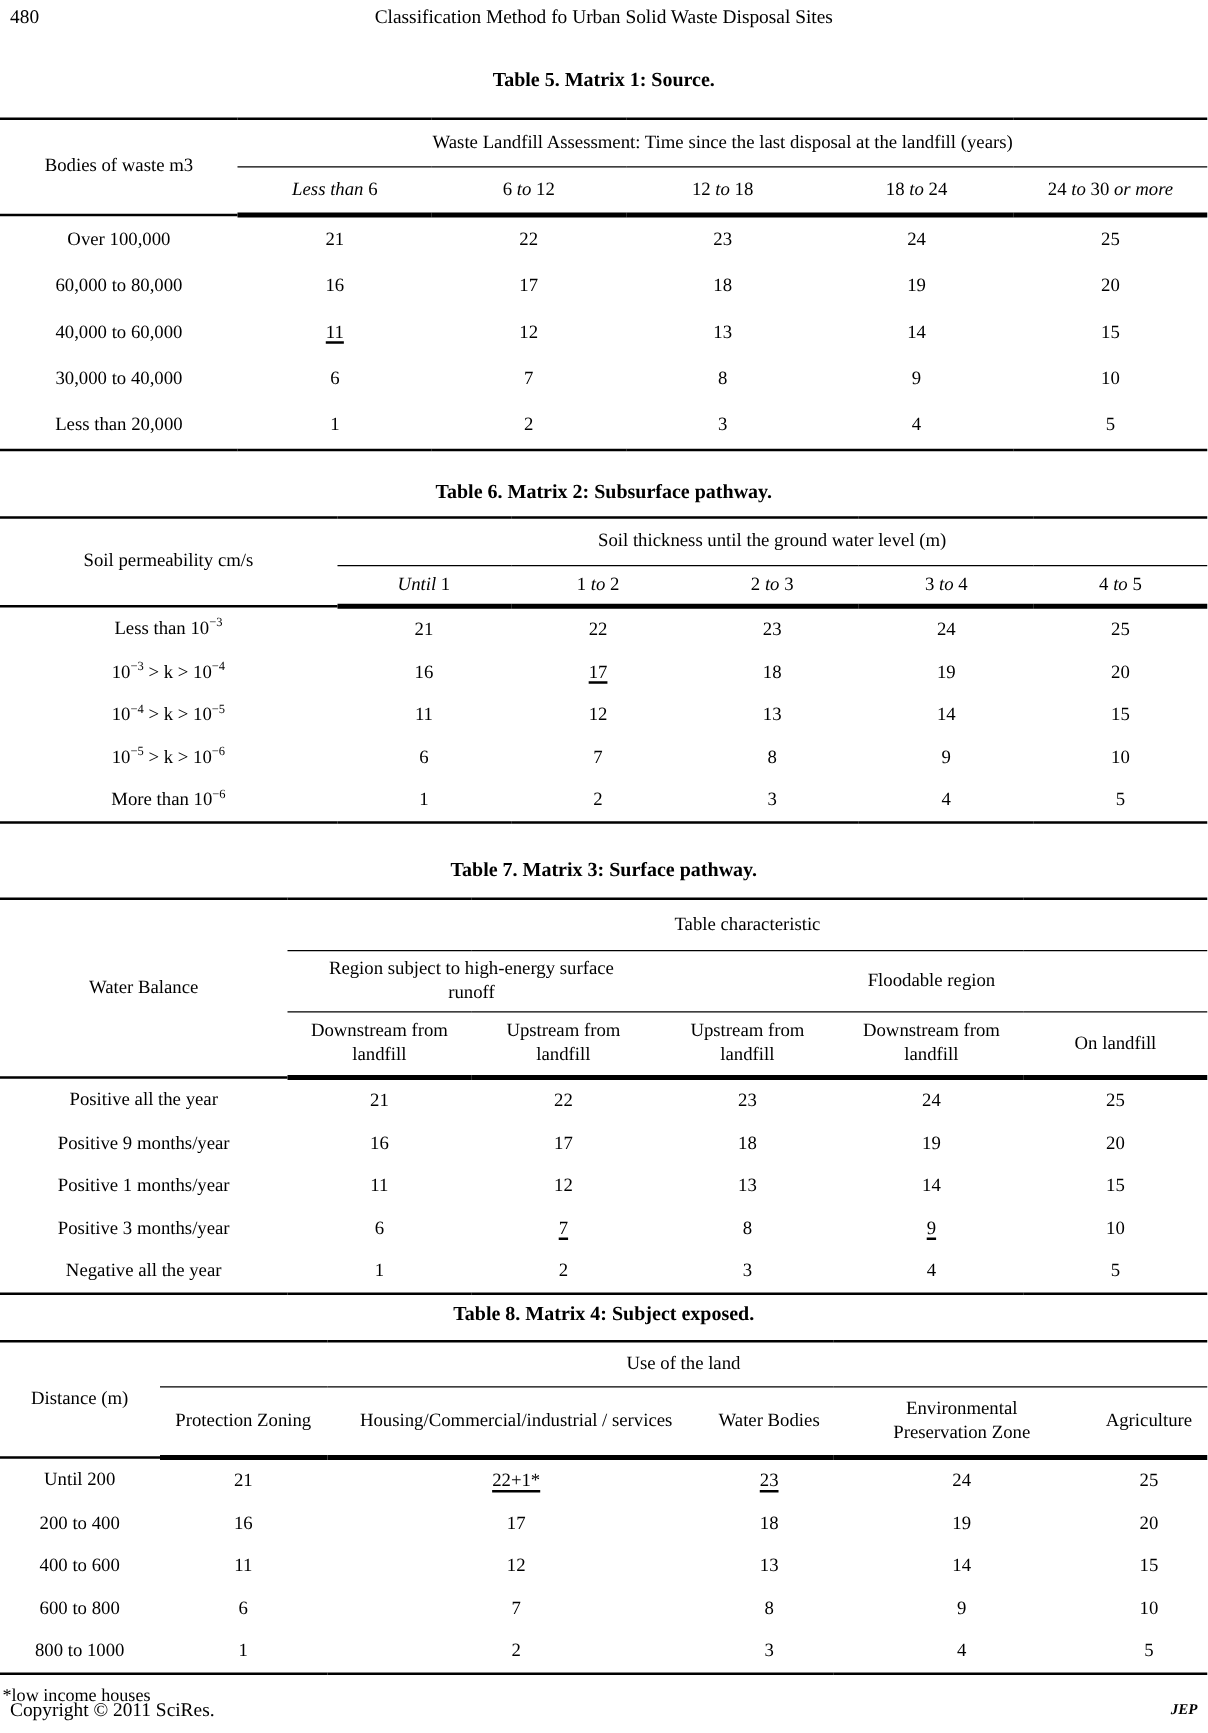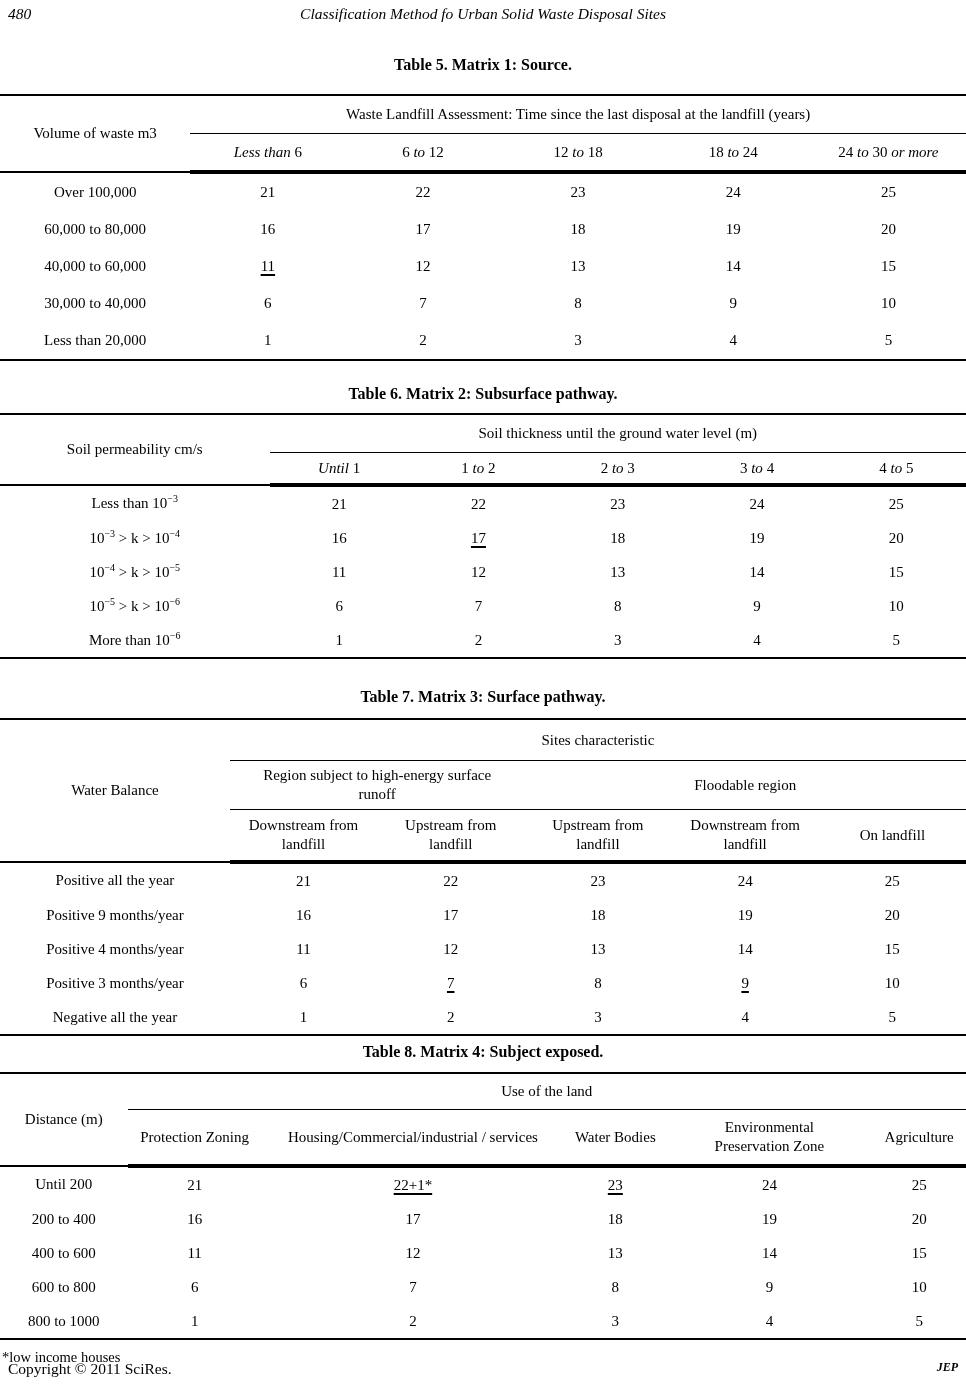--- a/index.html
+++ b/index.html
@@ -1,21 +1,21 @@
 <!DOCTYPE html>
 <html><head>
 <meta charset="utf-8">
 <style>
   html,body{margin:0;padding:0;background:#fff;}
   body{
     width:966px;height:1386px;position:relative;
     font-family:"Liberation Serif","DejaVu Serif",serif;
     color:#000;font-size:15px;-webkit-font-smoothing:antialiased;
   }
-  .runhead{position:relative;height:26px;padding-top:5px;font-style:italic;}
+  .runhead{position:relative;height:26px;padding-top:5px;}
   .pagenum{position:absolute;left:8px;top:5px;font-size:15.5px;}
   .runtitle{text-align:center;font-size:15.5px;}
   .caption{text-align:center;font-weight:bold;font-size:16px;}
   .c1{margin:25px 0 20px;}
   .c2{margin:24px 0 10px;}
   .c3{margin:29px 0 12px;}
   .c4{margin:7px 0 11px;}
   table.matrix{
     width:100%;border-collapse:collapse;table-layout:fixed;
     border-top:2px solid #000;border-bottom:2px solid #000;
@@ -55,21 +55,21 @@
   <colgroup>
       <col style="width:19.7%">
       <col style="width:16.06%">
       <col style="width:16.06%">
       <col style="width:16.06%">
       <col style="width:16.06%">
       <col style="width:16.06%">
     </colgroup>
   <thead>
     <tr class="group">
-      <th class="rowhead rule-b2" rowspan="2">Volume of waste m3</th>
+      <th class="rowhead rule-b2" rowspan="2">Bodies of waste m3</th>
       <th class="rule-b" colspan="5">Waste Landfill Assessment: Time since the last disposal at the landfill (years)</th>
     </tr>
     <tr class="subs">
       <th><i>Less than</i> 6</th>
       <th>6 <i>to</i> 12</th>
       <th>12 <i>to</i> 18</th>
       <th>18 <i>to</i> 24</th>
       <th>24 <i>to</i> 30 <i>or more</i></th>
     </tr>
   </thead>
@@ -190,21 +190,21 @@
       <col style="width:23.8%">
       <col style="width:15.24%">
       <col style="width:15.24%">
       <col style="width:15.24%">
       <col style="width:15.24%">
       <col style="width:15.24%">
     </colgroup>
   <thead>
     <tr class="g1">
       <th class="rowhead rule-b2" rowspan="3">Water Balance</th>
-      <th class="rule-b" colspan="5">Sites characteristic</th>
+      <th class="rule-b" colspan="5">Table characteristic</th>
     </tr>
     <tr class="g2">
       <th class="rule-b" colspan="2">Region subject to high-energy surface
 runoff</th>
       <th class="rule-b" colspan="3">Floodable region</th>
     </tr>
     <tr class="subs">
       <th>Downstream from
 landfill</th>
       <th>Upstream from
@@ -227,21 +227,21 @@
       </tr>
       <tr>
         <td>Positive 9 months/year</td>
         <td>16</td>
         <td>17</td>
         <td>18</td>
         <td>19</td>
         <td>20</td>
       </tr>
       <tr>
-        <td>Positive 4 months/year</td>
+        <td>Positive 1 months/year</td>
         <td>11</td>
         <td>12</td>
         <td>13</td>
         <td>14</td>
         <td>15</td>
       </tr>
       <tr>
         <td>Positive 3 months/year</td>
         <td>6</td>
         <td class="hl">7</td>

